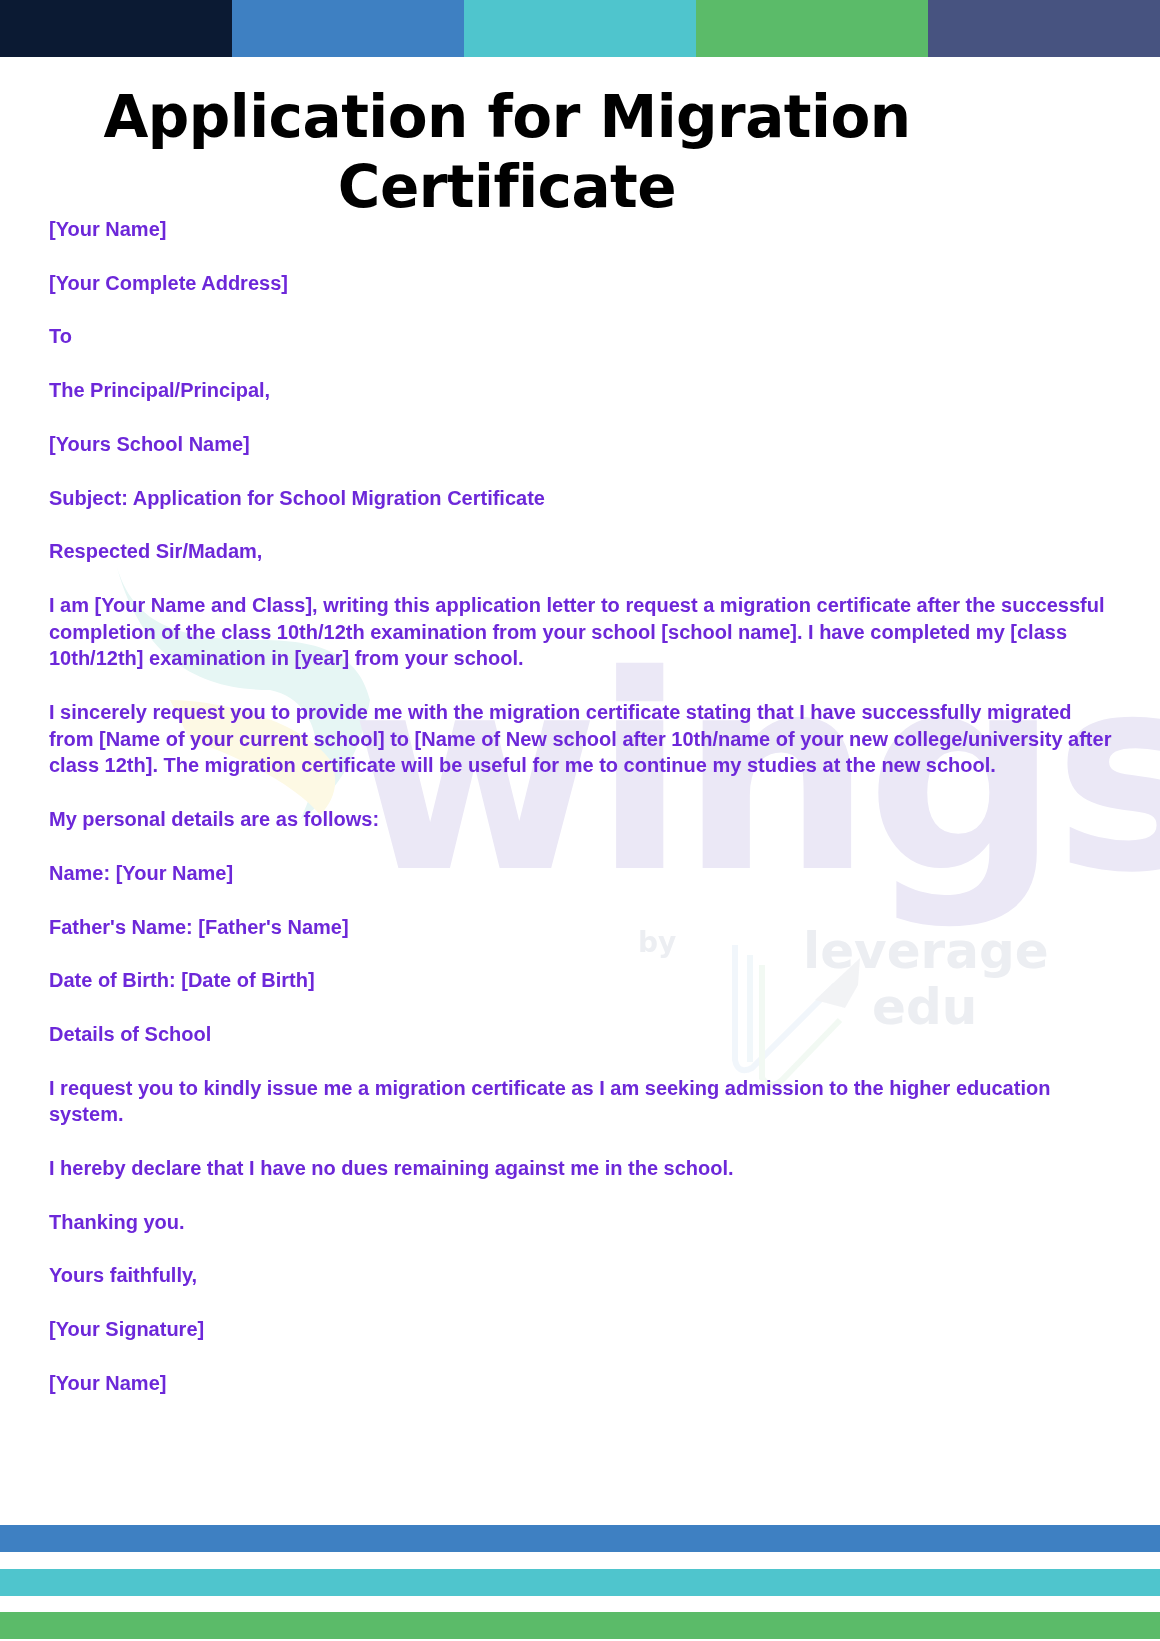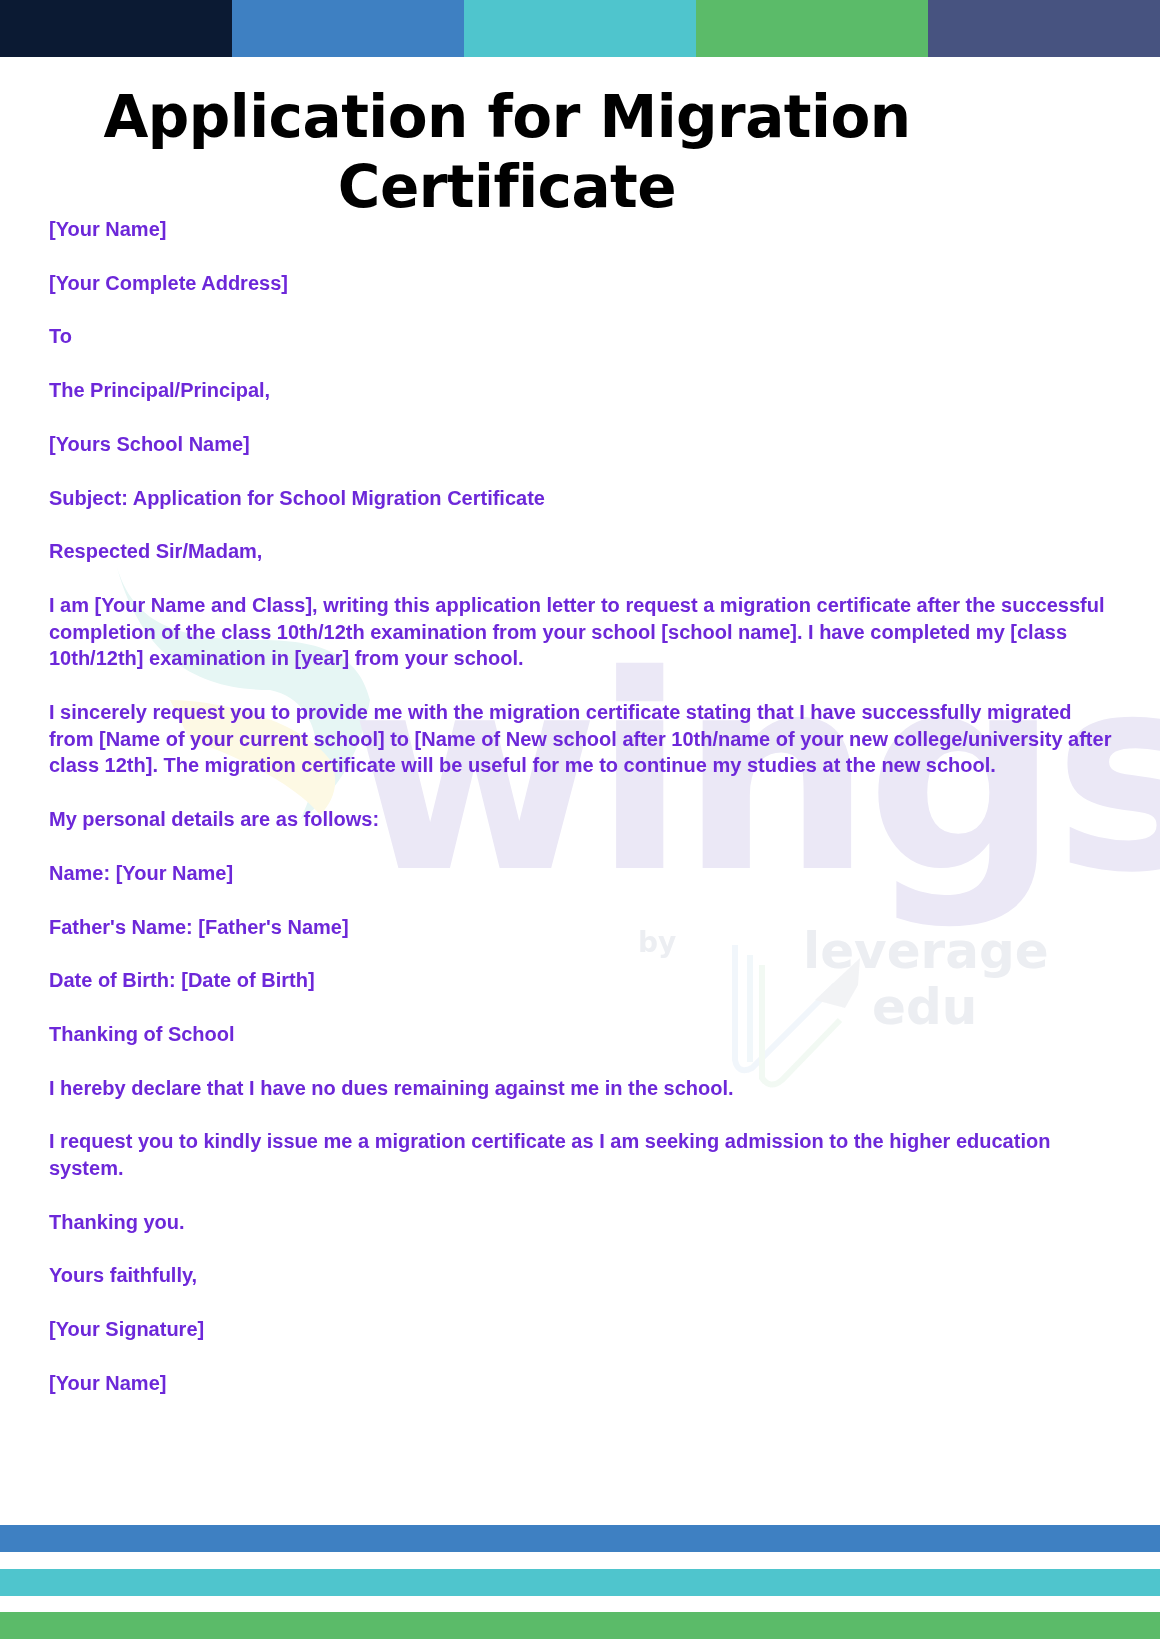--- a/index.html
+++ b/index.html
@@ -150,23 +150,23 @@
   <p>The Principal/Principal,</p>
   <p>[Yours School Name]</p>
   <p>Subject: Application for School Migration Certificate</p>
   <p>Respected Sir/Madam,</p>
   <p>I am [Your Name and Class], writing this application letter to request a migration certificate after the successful completion of the class 10th/12th examination from your school [school name]. I have completed my [class 10th/12th] examination in [year] from your school.</p>
   <p>I sincerely request you to provide me with the migration certificate stating that I have successfully migrated from [Name of your current school] to [Name of New school after 10th/name of your new college/university after class 12th]. The migration certificate will be useful for me to continue my studies at the new school.</p>
   <p>My personal details are as follows:</p>
   <p>Name: [Your Name]</p>
   <p>Father's Name: [Father's Name]</p>
   <p>Date of Birth: [Date of Birth]</p>
-  <p>Thanking of School</p>
+  <p>Details of School</p>
+  <p>I request you to kindly issue me a migration certificate as I am seeking admission to the higher education system.</p>
   <p>I hereby declare that I have no dues remaining against me in the school.</p>
-  <p>I request you to kindly issue me a migration certificate as I am seeking admission to the higher education system.</p>
   <p>Thanking you.</p>
   <p>Yours faithfully,</p>
   <p>[Your Signature]</p>
   <p>[Your Name]</p>
 </div>
 
 <div class="bottom-bar" style="top: 1525px; background: rgb(62, 128, 194);"></div>
 <div class="bottom-bar" style="top: 1569px; background: rgb(79, 197, 205);"></div>
 <div class="bottom-bar" style="top: 1612px; background: rgb(91, 187, 105);"></div>
 

